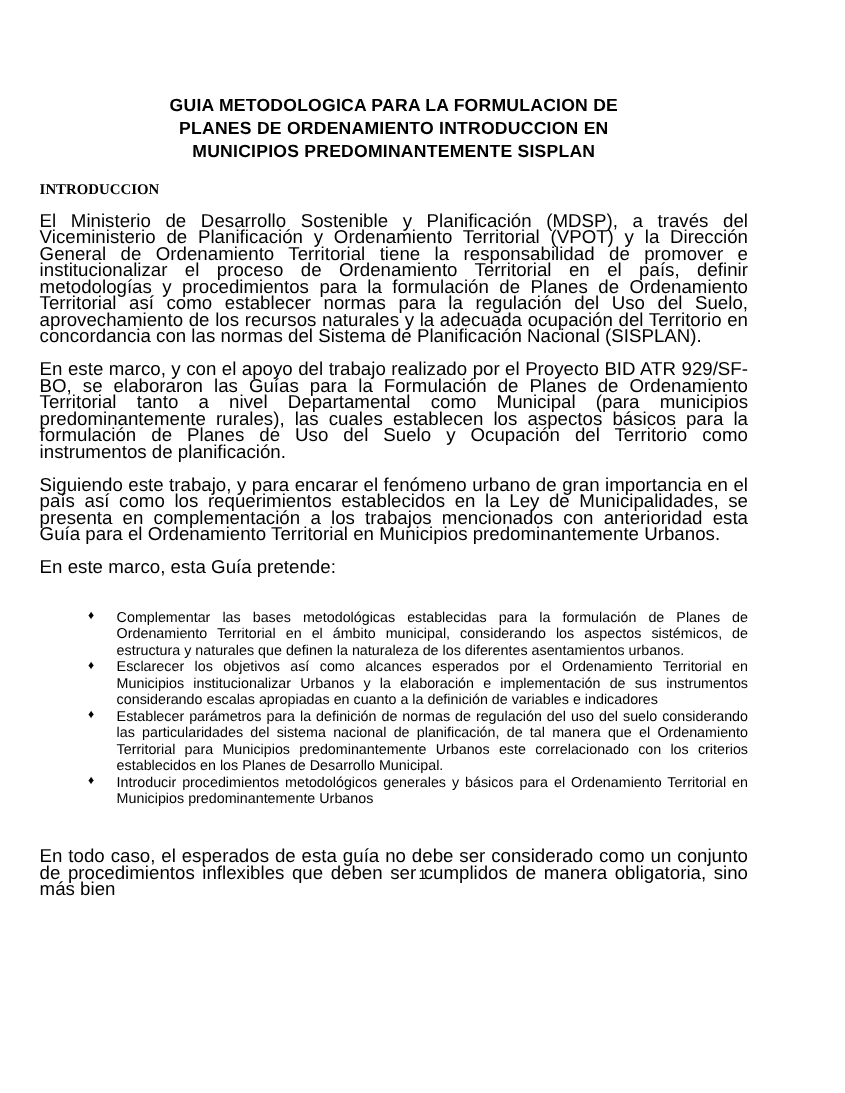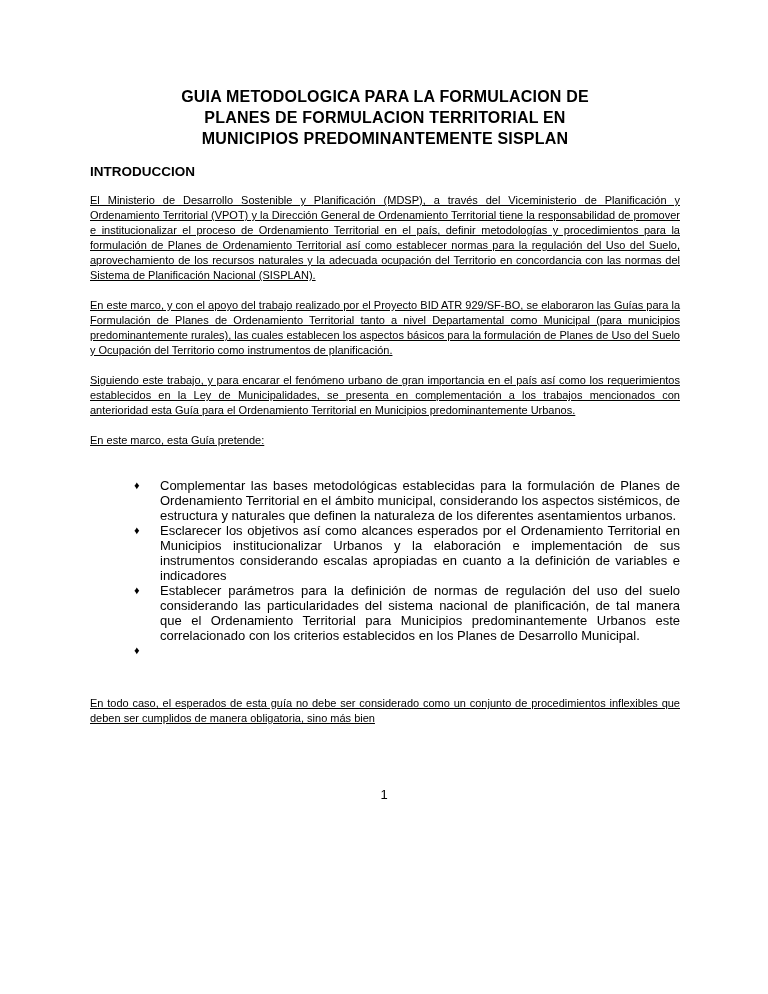--- a/index.html
+++ b/index.html
@@ -10,42 +10,42 @@
     position: relative;
     font-family: "Liberation Sans", sans-serif;
     color: #000000;
     overflow: hidden;
   }
   .page {
     position: absolute;
     top: 0; left: 0;
     width: 768px;
     height: 854px;
-    padding: 86px 88px 0 90px;
+    padding: 86px 88px 0 36px;
   }
   .title {
     text-align: center;
     font-weight: bold;
     font-size: 16px;
     line-height: 21px;
     letter-spacing: 0.2px;
     margin-bottom: 15px;
   }
   .section-heading {
     font-weight: bold;
     font-size: 13.5px;
     line-height: 15px;
     margin-bottom: 14px;
+    font-family: Liberation Serif, serif;
   }
   .para {
-    font-size: 11px;
+    font-size: 17px;
     line-height: 15px;
     text-align: justify;
     margin-bottom: 15px;
-    text-decoration: underline;
   }
   .para.intro-line {
     text-align: left;
     margin-bottom: 16px;
   }
   .bullet-list {
     margin-top: 30px;
     margin-bottom: 0;
   }
   .bullet-item {
@@ -78,21 +78,21 @@
     line-height: 15px;
   }
 </style>
 </head>
 <body>
 
 <div class="page">
 
   <div class="title">
     <div>GUIA METODOLOGICA PARA LA FORMULACION DE</div>
-    <div>PLANES DE FORMULACION TERRITORIAL EN</div>
+    <div>PLANES DE ORDENAMIENTO INTRODUCCION EN</div>
     <div>MUNICIPIOS PREDOMINANTEMENTE SISPLAN</div>
   </div>
 
   <div class="section-heading">INTRODUCCION</div>
 
   <p class="para">El Ministerio de Desarrollo Sostenible y Planificación (MDSP), a través del Viceministerio de Planificación y Ordenamiento Territorial (VPOT) y la Dirección General de Ordenamiento Territorial tiene la responsabilidad de promover e institucionalizar el proceso de Ordenamiento Territorial en el país, definir metodologías y procedimientos para la formulación de Planes de Ordenamiento Territorial así como establecer normas para la regulación del Uso del Suelo, aprovechamiento de los recursos naturales y la adecuada ocupación del Territorio en concordancia con las normas del Sistema de Planificación Nacional (SISPLAN).</p>
 
   <p class="para">En este marco, y con el apoyo del trabajo realizado por el Proyecto BID ATR 929/SF-BO, se elaboraron las Guías para la Formulación de Planes de Ordenamiento Territorial tanto a nivel Departamental como Municipal (para municipios predominantemente rurales), las cuales establecen los aspectos básicos para la formulación de Planes de Uso del Suelo y Ocupación del Territorio como instrumentos de planificación.</p>
 
   <p class="para">Siguiendo este trabajo, y para encarar el fenómeno urbano de gran importancia en el país así como los requerimientos establecidos en la Ley de Municipalidades, se presenta en complementación a los trabajos mencionados con anterioridad esta Guía para el Ordenamiento Territorial en Municipios predominantemente Urbanos.</p>
@@ -107,20 +107,21 @@
     <div class="bullet-item">
       <span class="bullet-glyph">♦</span>
       <span class="bullet-text">Esclarecer los objetivos así como alcances esperados por el Ordenamiento Territorial en Municipios institucionalizar Urbanos y la elaboración e implementación de sus instrumentos considerando escalas apropiadas en cuanto a la definición de variables e indicadores</span>
     </div>
     <div class="bullet-item">
       <span class="bullet-glyph">♦</span>
       <span class="bullet-text">Establecer parámetros para la definición de normas de regulación del uso del suelo considerando las particularidades del sistema nacional de planificación, de tal manera que el Ordenamiento Territorial para Municipios predominantemente Urbanos este correlacionado con los criterios establecidos en los Planes de Desarrollo Municipal.</span>
     </div>
     <div class="bullet-item">
       <span class="bullet-glyph">♦</span>
+      <span class="bullet-text">Introducir procedimientos metodológicos generales y básicos para el Ordenamiento Territorial en Municipios predominantemente Urbanos</span>
     </div>
   </div>
 
   <p class="para closing">En todo caso, el esperados de esta guía no debe ser considerado como un conjunto de procedimientos  inflexibles que deben ser cumplidos de manera obligatoria, sino más bien</p>
 
 </div>
 
 <div class="page-number">1</div>
 
 </body></html>

